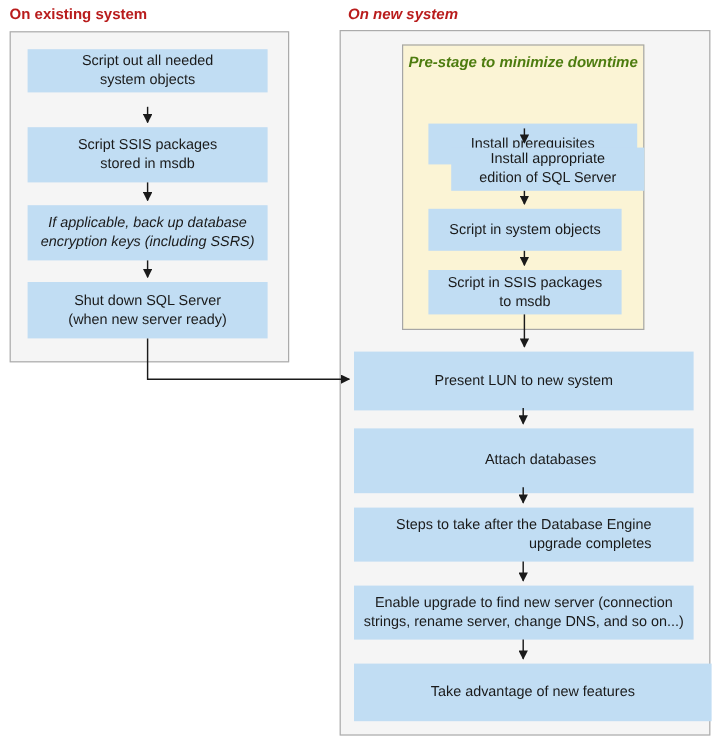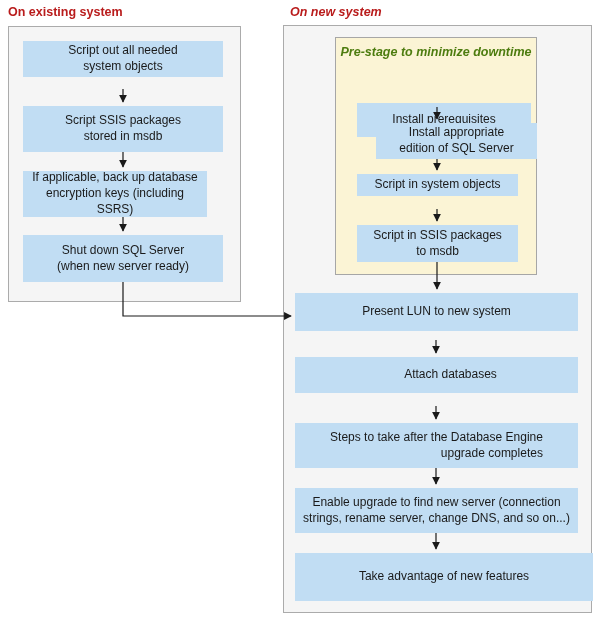--- a/index.html
+++ b/index.html
@@ -74,47 +74,47 @@
   <div class="col-header" style="left:8px; top:5px;">On existing system</div>
 
   <div class="group-container" style="left:8px; top:26px; width:233px; height:276px;"></div>
 
   <div class="step" style="left:23px; top:41px; width:200px; height:36px;">Script out all needed
 system objects</div>
 
   <div class="step" style="left:23px; top:106px; width:200px; height:46px;">Script SSIS packages
 stored in msdb</div>
 
-  <div class="step" style="left:23px; top:171px; width:184px; height:46px;">If applicable, back up database
+  <div class="step" style="left:23px; top:171px; width:200px; height:46px;font-style:italic;">If applicable, back up database
 encryption keys (including SSRS)</div>
 
   <div class="step" style="left:23px; top:235px; width:200px; height:47px;">Shut down SQL Server
 (when new server ready)</div>
 
   <div class="col-header" style="left:290px; top:5px;font-style:italic;">On new system</div>
 
   <div class="group-container" style="left:283px; top:25px; width:309px; height:588px;"></div>
 
   <div class="prestage" style="left:335px; top:37px; width:202px; height:238px;"></div>
 
   <div class="prestage-title" style="left:336px; top:45px; width:200px;">Pre-stage to minimize downtime</div>
 
   <div class="step" style="left:357px; top:73px; width:174px; height:34px;margin-top:30px;">Install prerequisites</div>
 
   <div class="step" style="left:376px; top:123px; width:161px; height:36px;">Install appropriate
 edition of SQL Server</div>
 
-  <div class="step" style="left:357px; top:174px; width:161px; height:22px;">Script in system objects</div>
+  <div class="step" style="left:357px; top:174px; width:161px; height:35px;">Script in system objects</div>
 
   <div class="step" style="left:357px; top:225px; width:161px; height:37px;">Script in SSIS packages
 to msdb</div>
 
-  <div class="step" style="left:295px; top:293px; width:283px; height:38px;">Present LUN to new system</div>
+  <div class="step" style="left:295px; top:293px; width:283px; height:49px;">Present LUN to new system</div>
 
-  <div class="step" style="left:295px; top:357px; width:283px; height:36px;padding-left:32px;">Attach databases</div>
+  <div class="step" style="left:295px; top:357px; width:283px; height:54px;padding-left:32px;">Attach databases</div>
 
   <div class="step" style="left:295px; top:423px; width:283px; height:45px;text-align:right;">Steps to take after the Database Engine
 upgrade completes</div>
 
   <div class="step" style="left:295px; top:488px; width:283px; height:45px;">Enable upgrade to find new server (connection
 strings, rename server, change DNS, and so on...)</div>
 
   <div class="step" style="left:295px; top:553px; width:298px; height:48px;">Take advantage of new features</div>
 
   <svg class="connector-layer" width="600" height="628" viewBox="0 0 600 628" xmlns="http://www.w3.org/2000/svg">

